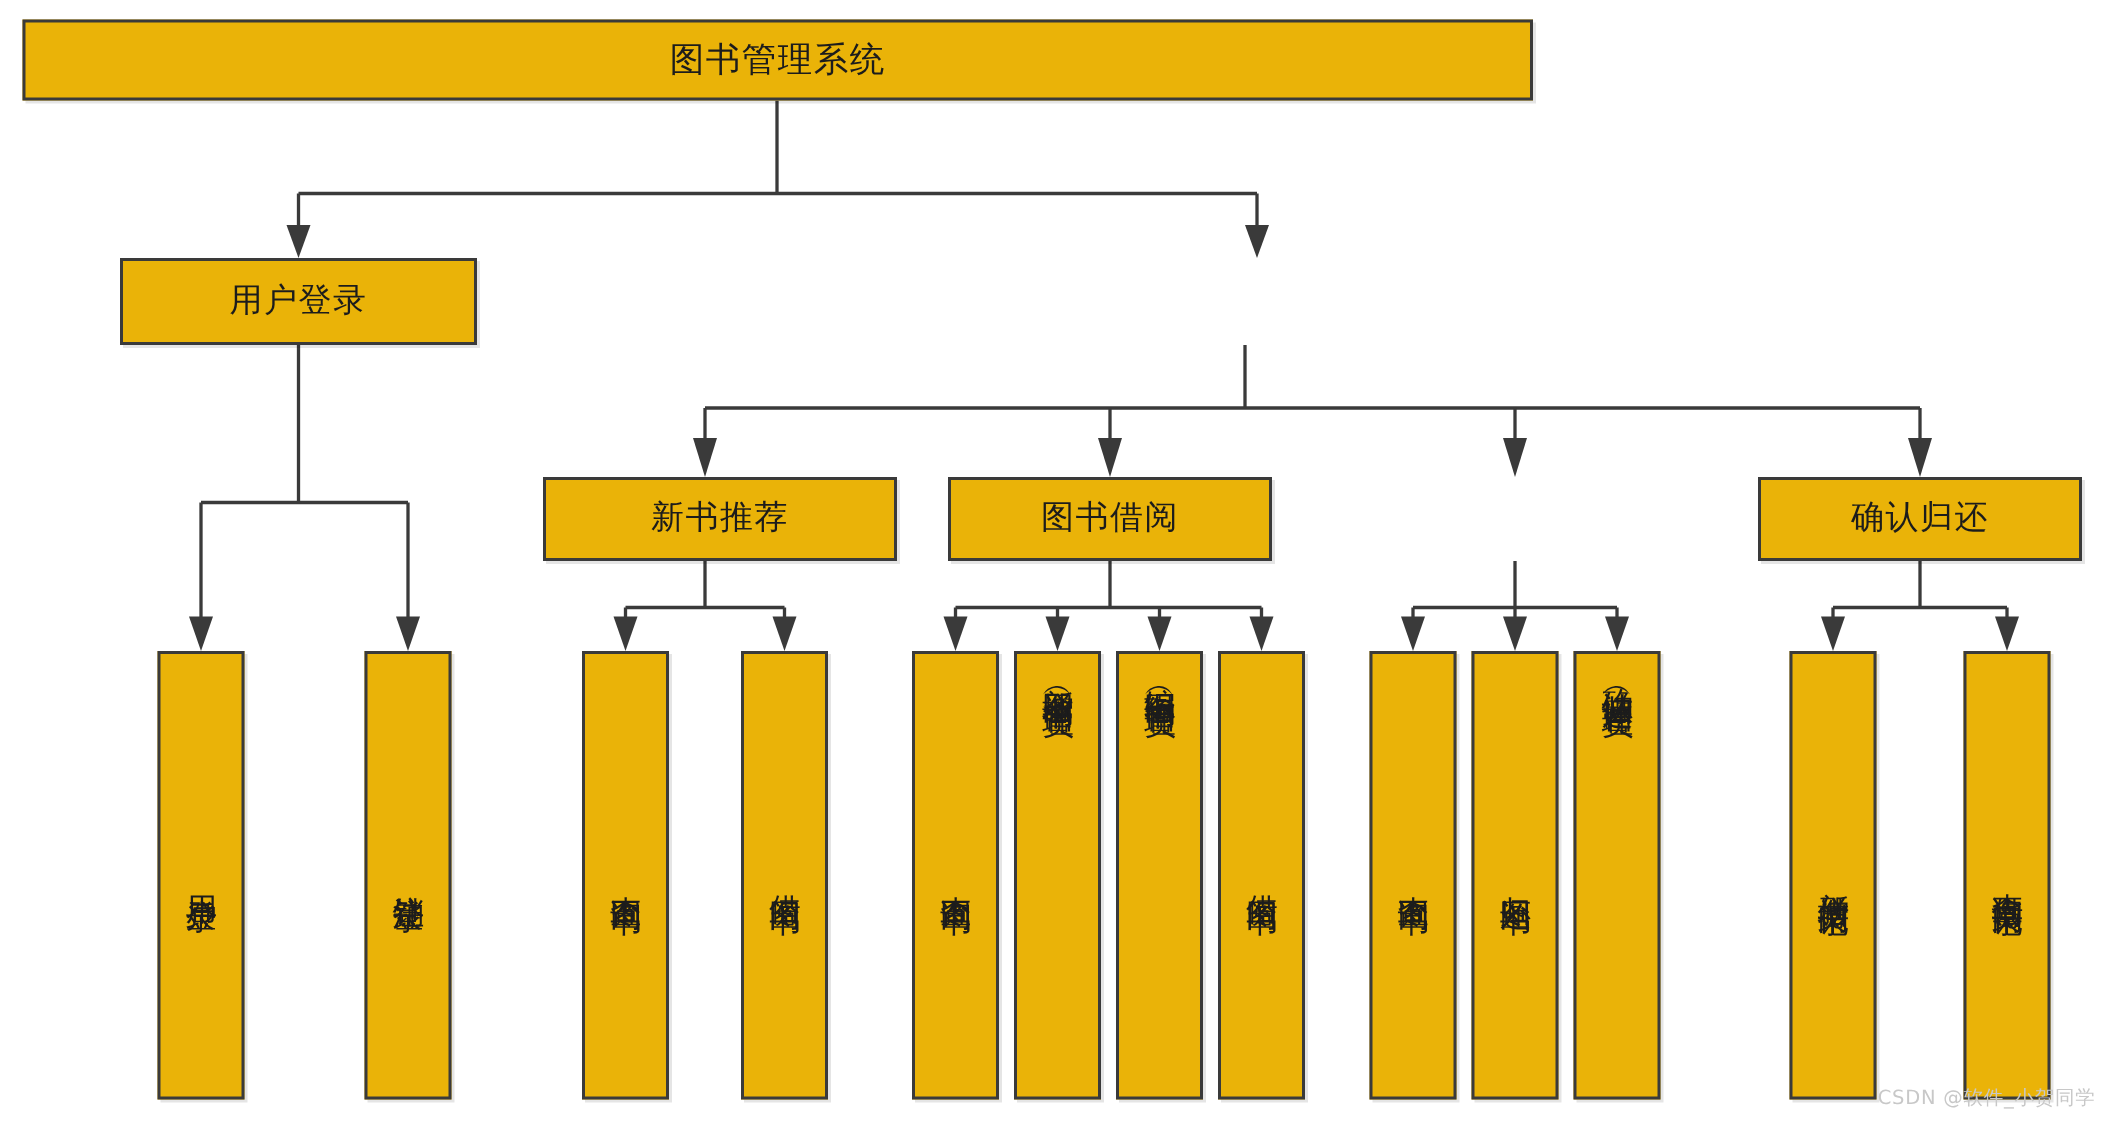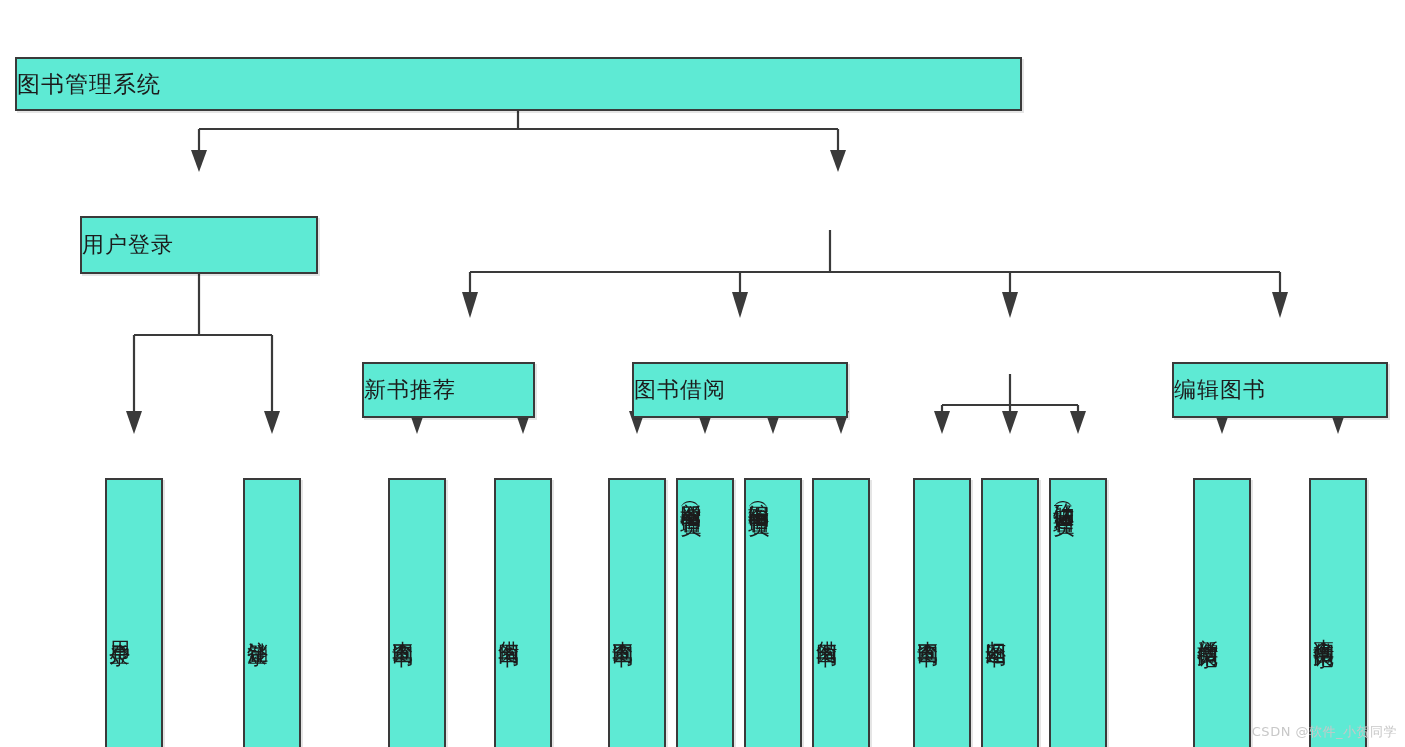--- a/index.html
+++ b/index.html
@@ -14,28 +14,27 @@
     position: relative;
     width: 1405px;
     height: 747px;
     background: #ffffff;
     overflow: hidden;
   }
   .node {
     position: absolute;
     box-sizing: border-box;
     border: 2px solid #3a3a3a;
-    background: #5eead4;
+    background: #eab308;
     display: flex;
     align-items: center;
-    justify-content: flex-start;
+    justify-content: center;
     color: #1c1c1c;
     text-align: center;
     box-shadow: 2px 2px 0 rgba(0,0,0,0.10);
-    margin-top: 44px;
   }
   .node-label {
     display: block;
     line-height: 1.25;
   }
   
   .h-node .node-label {
     font-size: 22px;
     letter-spacing: 1px;
     white-space: nowrap;
@@ -149,28 +148,28 @@
   </svg>
 
   <div class="node h-node root" style="left:15px; top:13px; width:1007px; height:54px;">
     <span class="node-label">图书管理系统</span>
   </div>
 
   <div class="node h-node" style="left:80px; top:172px; width:238px; height:58px;">
     <span class="node-label">用户登录</span>
   </div>
 
-  <div class="node h-node" style="left:362px; top:318px; width:173px; height:56px;">
+  <div class="node h-node" style="left:362px; top:318px; width:236px; height:56px;">
     <span class="node-label">新书推荐</span>
   </div>
   <div class="node h-node" style="left:632px; top:318px; width:216px; height:56px;">
     <span class="node-label">图书借阅</span>
   </div>
   <div class="node h-node" style="left:1172px; top:318px; width:216px; height:56px;">
-    <span class="node-label">编辑图书</span>
+    <span class="node-label">确认归还</span>
   </div>
 
   <div class="node v-node center-v" style="left:105px; top:434px; width:58px; height:299px;">
     <span class="node-label">用户登录</span>
   </div>
   <div class="node v-node center-v" style="left:243px; top:434px; width:58px; height:299px;">
     <span class="node-label">注销登录</span>
   </div>
 
   <div class="node v-node center-v" style="left:388px; top:434px; width:58px; height:299px;">

